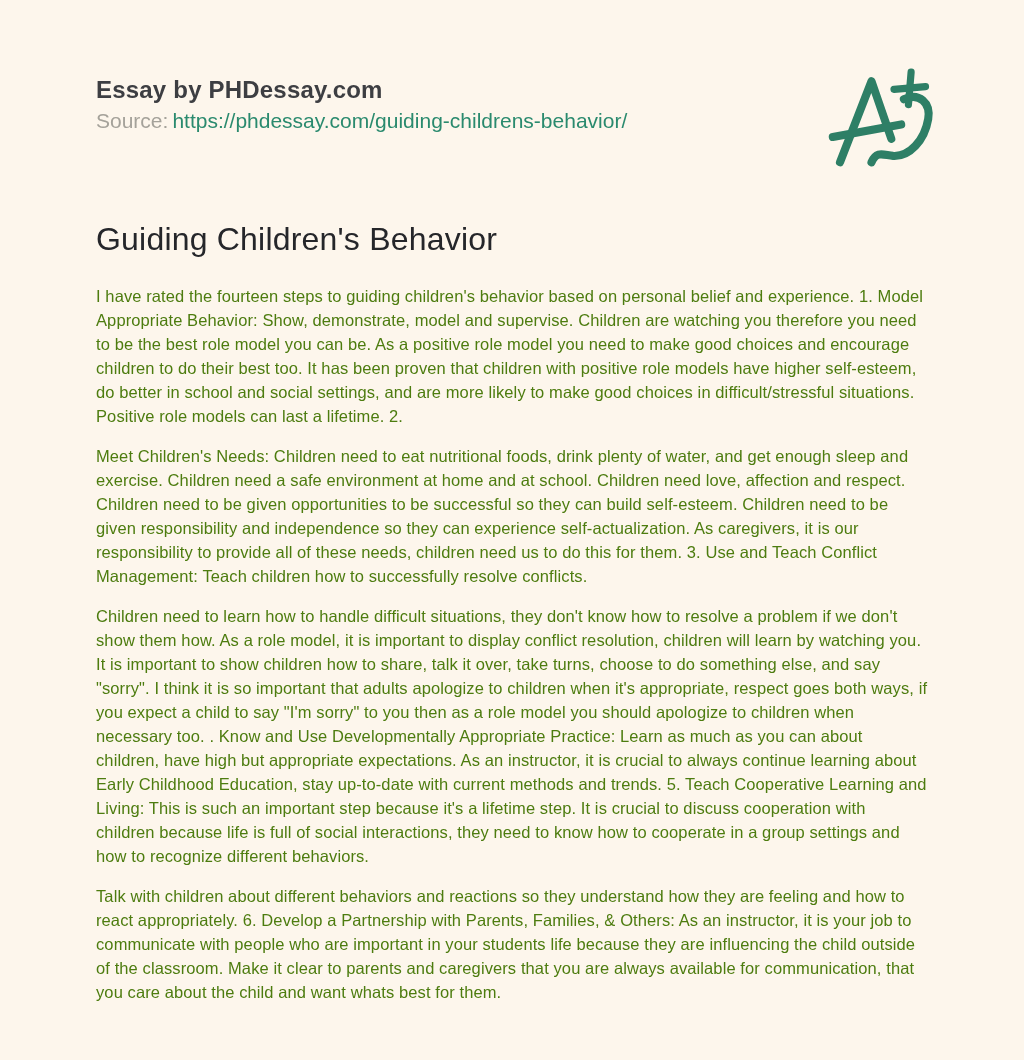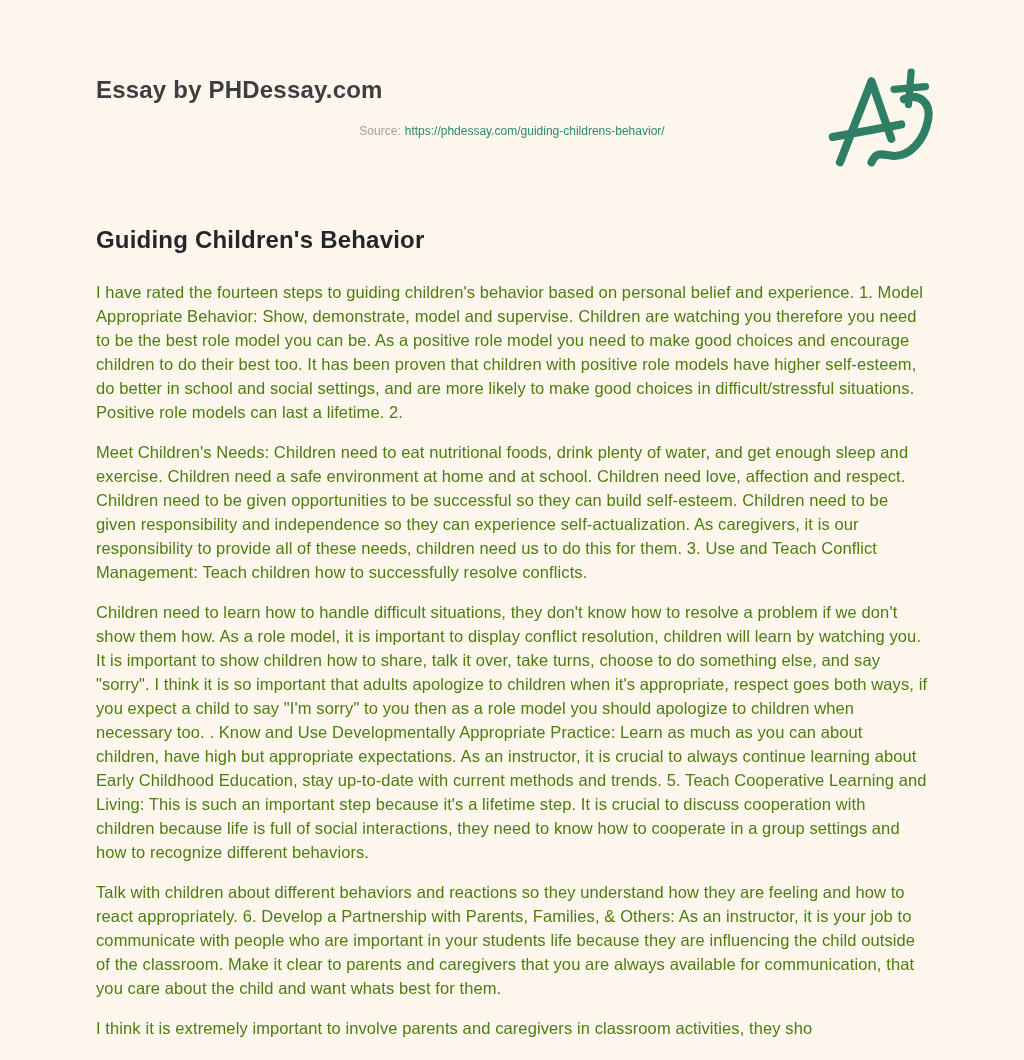--- a/index.html
+++ b/index.html
@@ -19,42 +19,41 @@
     height: 776px;
     padding: 76px 96px 12px 96px;
   }
   .byline {
     font-size: 24px;
     font-weight: 700;
     color: #3d3e42;
     letter-spacing: 0.2px;
   }
   .source-line {
-    margin-top: 20px;
-    font-size: 12px;
+    margin-top: 5px;
+    font-size: 21px;
     color: #a5a29a;
-    text-align: center;
   }
   .source-line a {
     color: #2a8a6e;
     text-decoration: none;
     margin-left: 4px;
   }
   .logo {
     position: absolute;
     top: 64px;
     right: 76px;
     width: 126px;
     height: 110px;
   }
   .logo svg { width: 100%; height: 100%; }
   .title {
     margin-top: 88px;
-    font-size: 24px;
-    font-weight: 700;
+    font-size: 32px;
+    font-weight: 400;
     color: #25262a;
     letter-spacing: 0.2px;
   }
   .article {
     margin-top: 26px;
     max-width: 836px;
   }
   .article p {
     font-size: 16.5px;
     line-height: 24px;
@@ -93,16 +92,15 @@
     </div>
   </div>
 
   <h1 class="title">Guiding Children's Behavior</h1>
 
   <div class="article">
     <p>I have rated the fourteen steps to guiding children's behavior based on personal belief and experience. 1. Model Appropriate Behavior: Show, demonstrate, model and supervise. Children are watching you therefore you need to be the best role model you can be. As a positive role model you need to make good choices and encourage children to do their best too. It has been proven that children with positive role models have higher self-esteem, do better in school and social settings, and are more likely to make good choices in difficult/stressful situations. Positive role models can last a lifetime. 2.</p>
     <p>Meet Children's Needs: Children need to eat nutritional foods, drink plenty of water, and get enough sleep and exercise. Children need a safe environment at home and at school. Children need love, affection and respect. Children need to be given opportunities to be successful so they can build self-esteem. Children need to be given responsibility and independence so they can experience self-actualization. As caregivers, it is our responsibility to provide all of these needs, children need us to do this for them. 3. Use and Teach Conflict Management: Teach children how to successfully resolve conflicts.</p>
     <p>Children need to learn how to handle difficult situations, they don't know how to resolve a problem if we don't show them how. As a role model, it is important to display conflict resolution, children will learn by watching you. It is important to show children how to share, talk it over, take turns, choose to do something else, and say "sorry". I think it is so important that adults apologize to children when it's appropriate, respect goes both ways, if you expect a child to say "I'm sorry" to you then as a role model you should apologize to children when necessary too. . Know and Use Developmentally Appropriate Practice: Learn as much as you can about children, have high but appropriate expectations. As an instructor, it is crucial to always continue learning about Early Childhood Education, stay up-to-date with current methods and trends. 5. Teach Cooperative Learning and Living: This is such an important step because it's a lifetime step. It is crucial to discuss cooperation with children because life is full of social interactions, they need to know how to cooperate in a group settings and how to recognize different behaviors.</p>
     <p>Talk with children about different behaviors and reactions so they understand how they are feeling and how to react appropriately. 6. Develop a Partnership with Parents, Families, &amp; Others: As an instructor, it is your job to communicate with people who are important in your students life because they are influencing the child outside of the classroom. Make it clear to parents and caregivers that you are always available for communication, that you care about the child and want whats best for them.</p>
-    <p>I think it is extremely important to involve parents and caregivers in classroom activities, they sho</p>
   </div>
 
 </div>
 
 </body></html>

